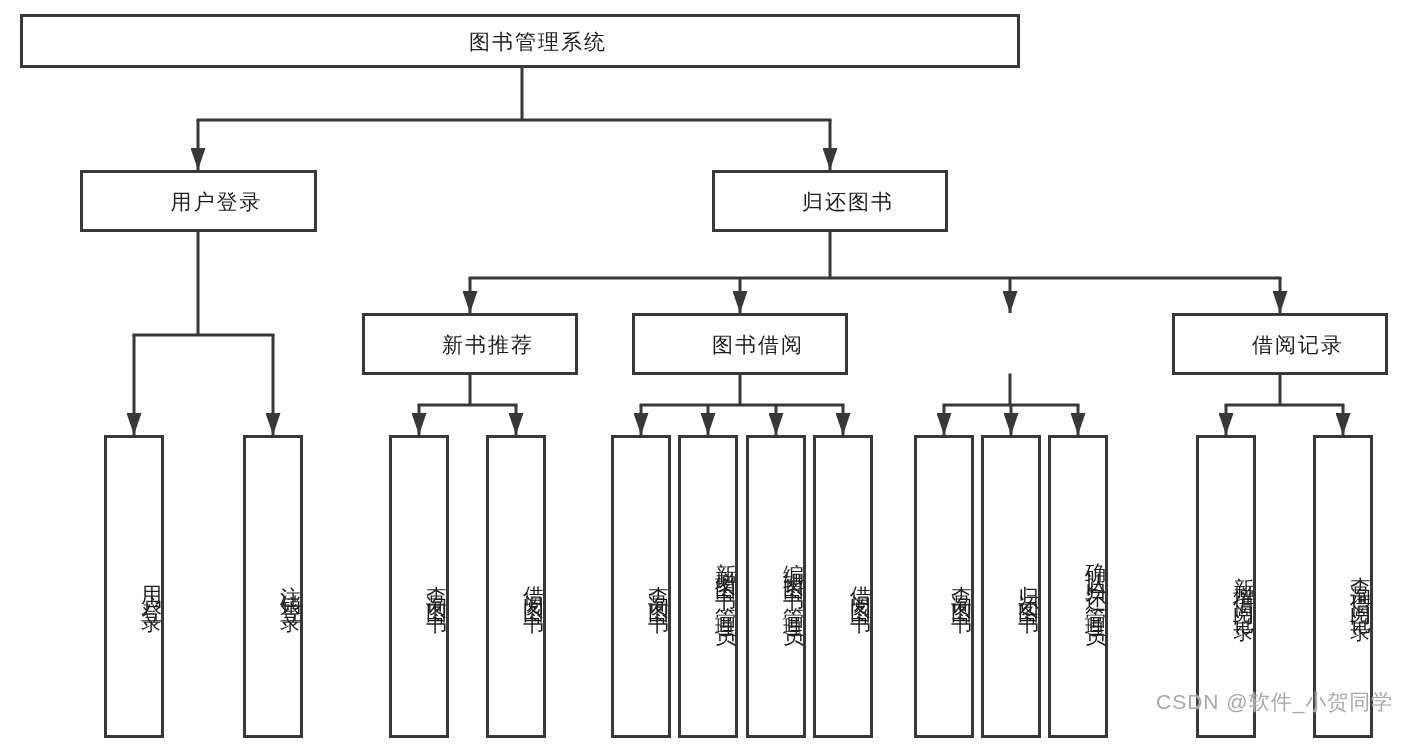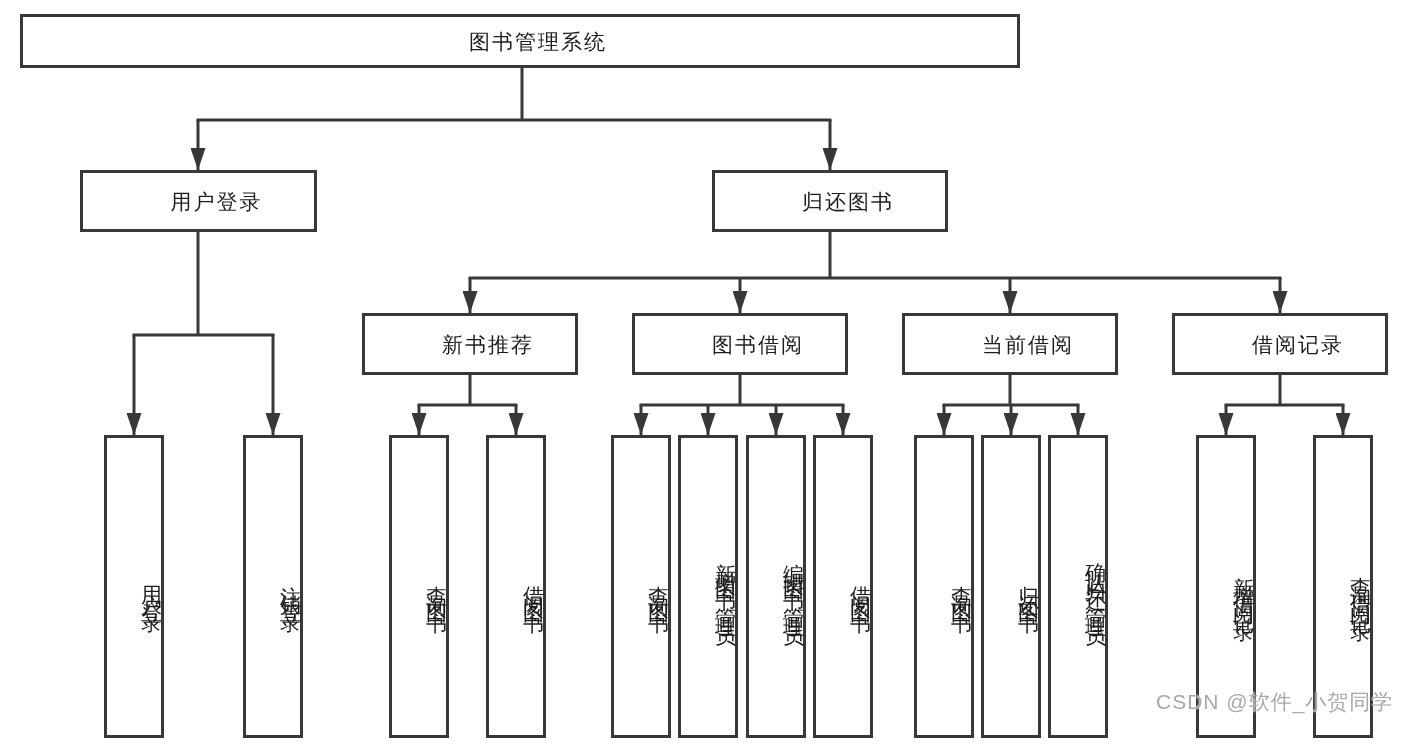--- a/index.html
+++ b/index.html
@@ -92,21 +92,20 @@
     </g>
   </svg>
 
   <div class="node hbox" style="left:20px;top:14px;width:1000px;height:54px">图书管理系统</div>
 
   <div class="node hbox" style="left:80px;top:170px;width:237px;height:62px">用户登录</div>
   <div class="node hbox" style="left:712px;top:170px;width:236px;height:62px">归还图书</div>
 
   <div class="node hbox" style="left:632px;top:313px;width:216px;height:62px">图书借阅</div>
   <div class="node hbox" style="left:362px;top:313px;width:216px;height:62px">新书推荐</div>
-  <div class="node hbox" style="left:902px;top:313px;width:216px;height:62px">当前借阅</div>
   <div class="node hbox" style="left:1172px;top:313px;width:216px;height:62px">借阅记录</div>
 
   <div class="node vbox" style="left:104px;top:435px;width:60px;height:303px">
     <span class="vtext">用户登录</span>
   </div>
   <div class="node vbox" style="left:243px;top:435px;width:60px;height:303px">
     <span class="vtext">注销登录</span>
   </div>
 
   <div class="node vbox" style="left:389px;top:435px;width:60px;height:303px">

